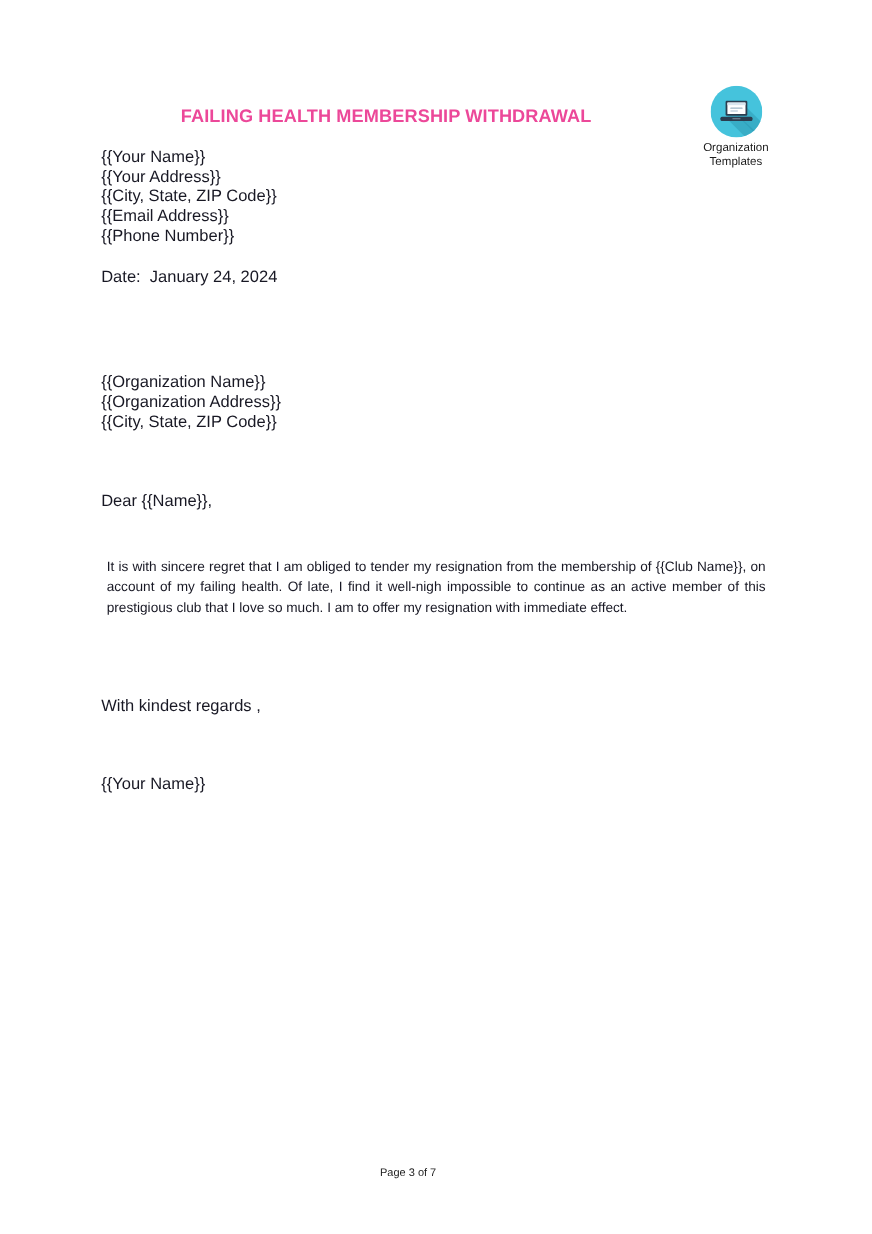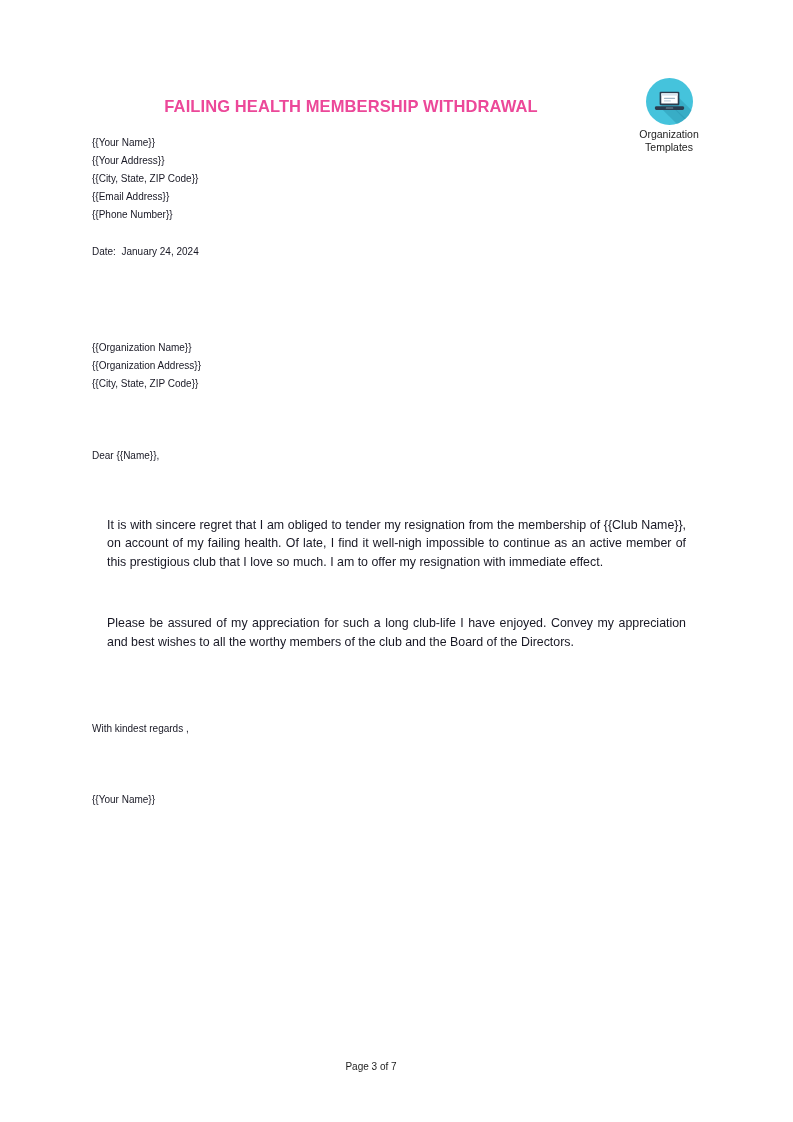--- a/index.html
+++ b/index.html
@@ -66,33 +66,33 @@
 
   
   .body-area {
     position: absolute;
     left: 92px;
     top: 134px;
     width: 609px;
   }
 
   .ln {
-    font-size: 10px;
+    font-size: 15px;
     line-height: 18px;
     color: #181824;
     white-space: pre;
   }
 
   .para {
     font-size: 12.4px;
     line-height: 18.4px;
     color: #181824;
     text-align: justify;
     text-justify: inter-word;
-    margin: 15px;
+    margin: 5px;
   }
 
   .sp-date    { height: 19px; }
   .sp-subject { height: 42px; }
   .sp-org     { height: 36px; }
   .sp-dear    { height: 54px; }
   .sp-para1   { height: 36px; }
   .sp-para2   { height: 13px; }
   .sp-regards { height: 54px; }
   .sp-sinc    { height: 36px; }
@@ -167,21 +167,20 @@
       <div class="ln">{{City, State, ZIP Code}}</div>
     </div>
 
     <div class="sp-dear"></div>
     <div class="ln">Dear {{Name}},</div>
 
     <div class="sp-para1"></div>
     <p class="para">It is with sincere regret that I am obliged to tender my resignation from the membership of {{Club Name}}, on account of my failing health. Of late, I find it well-nigh impossible to continue as an active member of this prestigious club that I love so much. I am to offer my resignation with immediate effect.</p>
 
     <div class="sp-para2"></div>
-    <p class="para">Please be assured of my appreciation for such a long club-life I have enjoyed. Convey my appreciation and best wishes to all the worthy members of the club and the Board of the Directors.</p>
 
     <div class="sp-regards"></div>
     <div class="ln">With kindest regards ,</div>
 
     <div class="sp-sinc"></div>
 
     <div class="sp-name"></div>
     <div class="ln">{{Your Name}}</div>
 
   </div>

